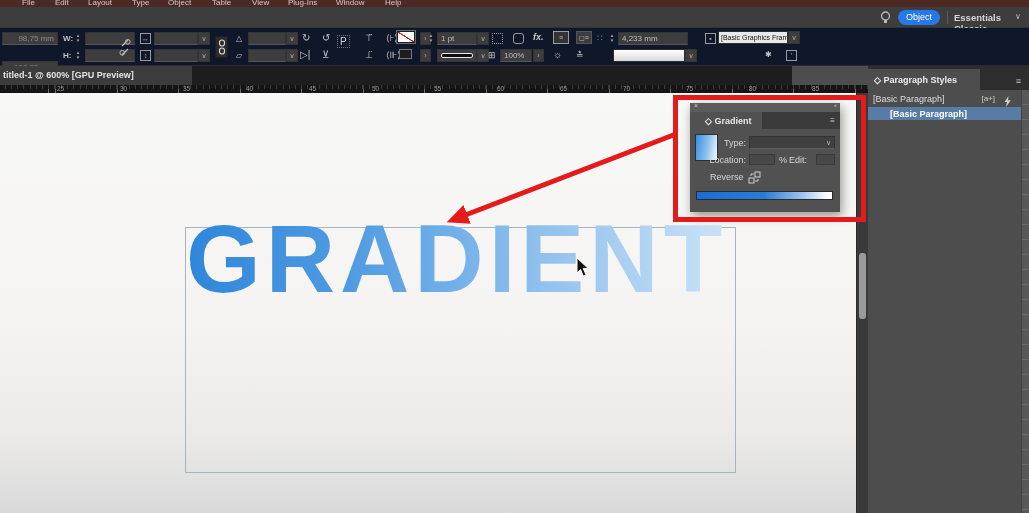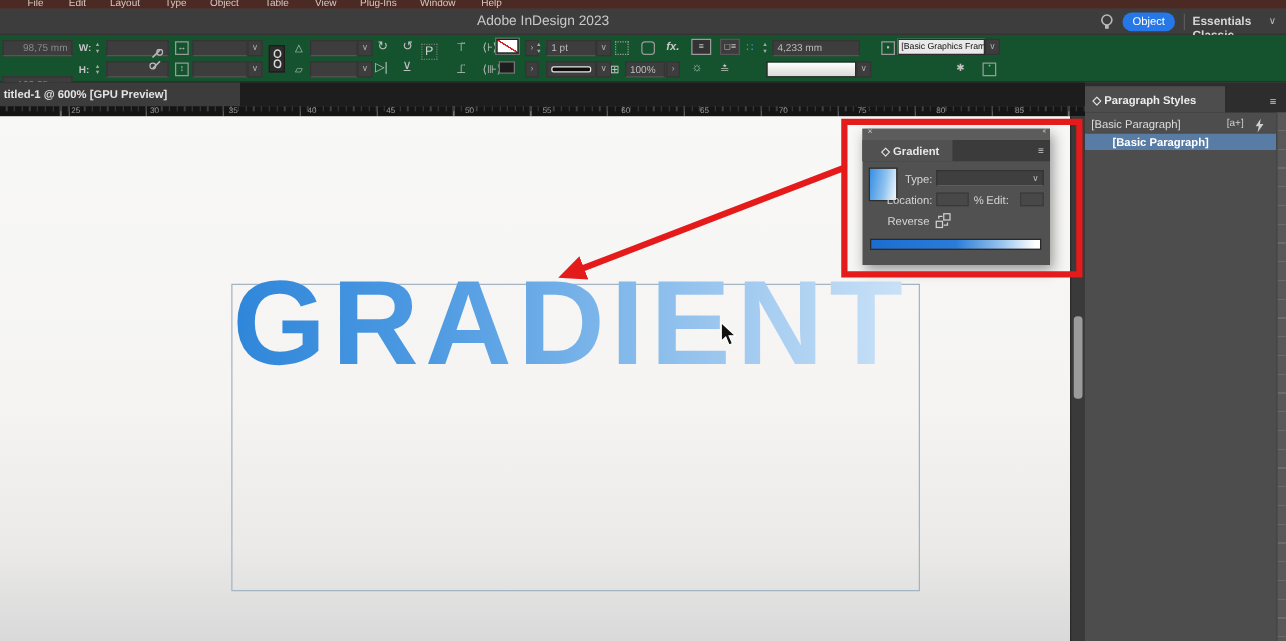--- a/index.html
+++ b/index.html
@@ -14,40 +14,40 @@
   
   .app-header { left:0; top:7px; width:1029px; height:21px; background:#3d3d3d; border-bottom:1px solid #333; }
   .app-title { position:absolute; left:0; right:160px; top:4px; text-align:center; font-size:11px; color:#c9c9c9; }
   .bulb { position:absolute; left:880px; top:4px; }
   .share-btn { position:absolute; left:898px; top:3px; width:42px; height:15px; background:#2678e8; border-radius:8px; color:#fff; font-size:9px; text-align:center; line-height:15px; }
   .hdr-div { position:absolute; left:947px; top:4px; width:1px; height:13px; background:#5a5a5a; }
   .workspace { position:absolute; left:954px; top:5px; font-size:9.5px; font-weight:bold; color:#d6d6d6; }
   .ws-chev { position:absolute; left:1015px; top:5px; font-size:8px; color:#bbb; }
 
   
-  .control-bar { left:0; top:28px; width:1029px; height:38px; background:#14532d; border-bottom:1px solid #2a2a2a; }
+  .control-bar { left:0; top:28px; width:1029px; height:38px; background:#0f172a; border-bottom:1px solid #2a2a2a; }
   .cb { position:absolute; height:13px; }
   .field { background:#3d3d3d; border:1px solid #343434; border-bottom-color:#555; font-size:8px; color:#bdbdbd; line-height:11px; padding:0 3px; }
   .field.dim { color:#8a8a8a; }
   .lbl { font-size:8px; font-weight:bold; color:#c4c4c4; }
   .stp { font-size:4.5px; color:#a8a8a8; line-height:5px; text-align:center; width:8px; }
   .chev-btn { background:#3d3d3d; border:1px solid #343434; color:#aaa; font-size:7px; text-align:center; line-height:11px; width:12px; }
   .ico { color:#c2c2c2; font-size:10px; line-height:12px; }
   .sq-ico { width:11px; height:11px; border:1px solid #9a9a9a; font-size:7px; color:#bbb; text-align:center; line-height:9px; }
   .stroke-none { width:18px; height:12px; background:linear-gradient(to top right,#fff 46%,#d62020 47%,#d62020 53%,#fff 54%); border:1px solid #1f1f1f; outline:1px solid #6b6b6b; }
   .fill-sw { width:13px; height:10px; background:#1d1d1d; border:1px solid #777; }
   .stroke-style { background:#3d3d3d; border:1px solid #343434; }
   .stroke-style i { display:block; margin:3px 3px; height:5px; background:#0d0d0d; border:1px solid #e8e8e8; border-radius:2px; }
   .wrap-ico { width:16px; height:13px; border:1px solid #555; background:#3c3c3c; color:#bdbdbd; font-size:7px; text-align:center; line-height:12px; }
   .wrap-ico.sel { border-color:#9c9c9c; background:#333; }
   .white-field { background:linear-gradient(#ffffff,#d9d9d9); border:1px solid #2c2c2c; }
   .obj-style { background:#e9e9e9; border:1px solid #2c2c2c; color:#111; font-size:7px; line-height:11px; padding:0 2px; white-space:nowrap; overflow:hidden; }
 
   
-  .doc-bar { left:0; top:66px; width:868px; height:19px; background:#1d1d1d; }
+  .doc-bar { left:0; top:66px; width:792px; height:19px; background:#1d1d1d; }
   .doc-tab { position:absolute; left:0; top:0; width:192px; height:19px; background:#3c3c3c; }
   .doc-tab span { position:absolute; left:3px; top:4px; font-size:9px; font-weight:bold; color:#e4e4e4; white-space:nowrap; }
   .ruler { left:0; top:85px; width:868px; height:8px; background:#151515;
     background-image:
       repeating-linear-gradient(90deg,#3d3d3d 0 1px,transparent 1px 6.15px),
       repeating-linear-gradient(90deg,#6e6e6e 0 1px,transparent 1px 61.5px);
     background-position:55px 0,55px 0; background-size:auto 4px,auto 8px; background-repeat:repeat-x; }
   .ruler b { position:absolute; top:0px; font-size:6.5px; font-weight:normal; color:#9a9a9a; }
 
   
@@ -109,21 +109,20 @@
   <span style="left:132px">Type</span>
   <span style="left:168px">Object</span>
   <span style="left:212px">Table</span>
   <span style="left:252px">View</span>
   <span style="left:288px">Plug-Ins</span>
   <span style="left:336px">Window</span>
   <span style="left:385px">Help</span>
 </div>
 
 <div class="abs app-header">
-  <div class="app-title">Adobe InDesign 2023</div>
   <span class="bulb">
     <svg width="11" height="14" viewBox="0 0 11 14">
         <circle cx="5.5" cy="5" r="4" fill="none" stroke="#b9b9b9" stroke-width="1.3"></circle>
         <rect x="4" y="9" width="3" height="3" fill="#b9b9b9"></rect>
       </svg>
   </span>
   <div class="share-btn">Object</div>
   <div class="hdr-div"></div>
   <div class="workspace">Essentials Classic</div>
   <div class="ws-chev">∨</div>

